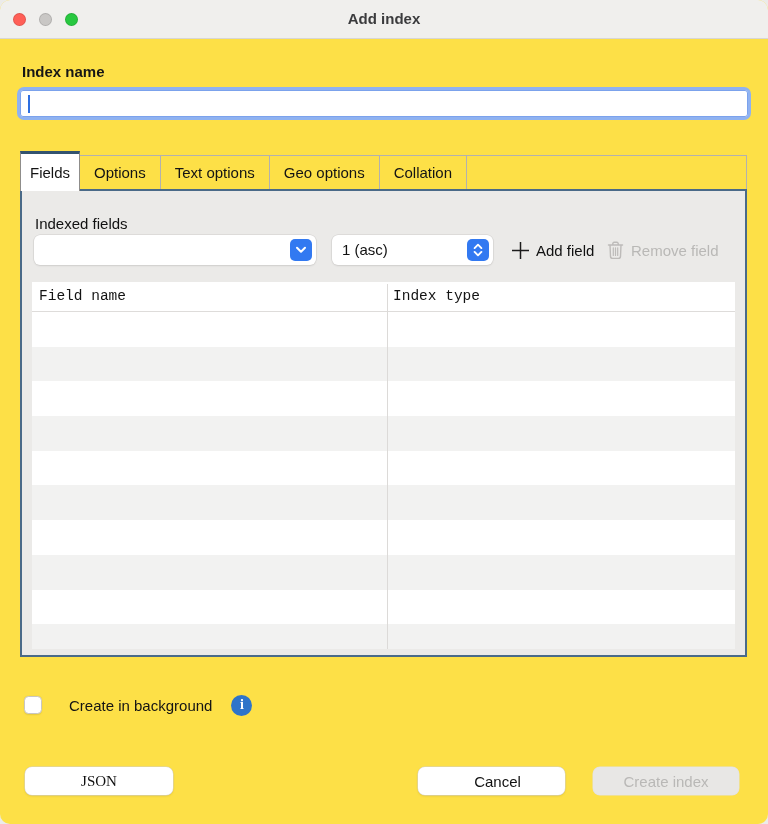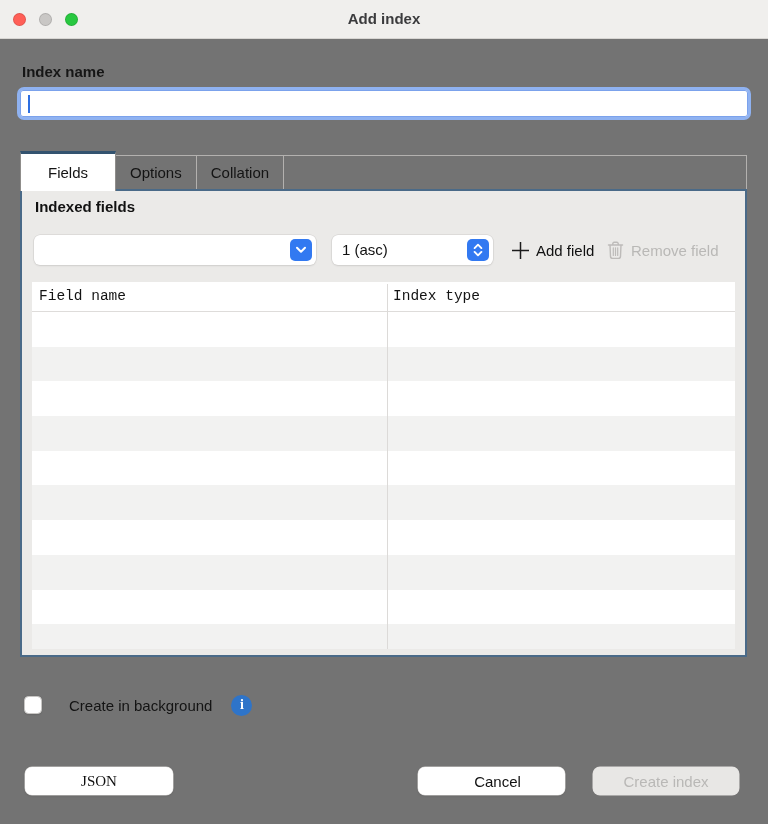--- a/index.html
+++ b/index.html
@@ -1,19 +1,20 @@
 <!DOCTYPE html>
 <html style="--accent-blue: #3279F1; --focus-ring: #8FB2F1; --panel-border: #4A6A88; --tab-active-top: #33536F; --info-icon-blue: #2E74C9; --traffic-red: #FF5F57; --traffic-minimize: #C9C7C5; --traffic-green: #28C840; --disabled-text: #B9B8B6;"><head>
 <meta charset="utf-8">
 <style>
   html,body { margin:0; padding:0; background:#ECEBE9; }
   .window {
     position:relative; width:768px; height:824px; overflow:hidden;
-    background:#737373;
+    background:#fde047;
     font-family:"Liberation Sans", sans-serif;
+    border-radius:10px;
     -webkit-font-smoothing:antialiased;
   }
 
   
   .titlebar {
     position:absolute; left:0; top:0; right:0; height:38px;
     background:#F0EFED; border-bottom:1px solid #D8D6D3;
   }
   .titlebar .title {
     line-height:38px; text-align:center;
@@ -50,30 +51,30 @@
   .tabs { position:relative; display:flex; height:100%; }
   .tab {
     margin-top:4px; padding:12px 14px; display:flex; align-items:center;
     font-size:15px; color:#141414; border-right:1px solid #B3B1AF;
     box-sizing:border-box; cursor:default; white-space:nowrap;
   }
   .tab.active {
     margin-top:0; margin-bottom:-2px; background:#fff;
     border:1px solid #8F8D8B; border-bottom:none;
     border-top:3px solid var(--tab-active-top,#33536F);
-    z-index:3; padding:0 27px;
+    z-index:3; padding:0 9px;
   }
 
   
   .panel {
     position:absolute; left:20px; top:189px; width:727px; height:468px;
     box-sizing:border-box; border:2px solid var(--panel-border,#4A6A88);
     background:#EBEAE8;
   }
-  .panel-heading { position:absolute; left:13px; top:7px; font-weight:bold; font-size:15px; color:#111; }
+  .panel-heading { position:absolute; left:13px; top:24px; font-weight:normal; font-size:15px; color:#111; }
 
   .combo, .popup {
     position:absolute; top:44px; height:30px; background:#fff; border-radius:6px;
     box-shadow:0 0 0 0.5px #CFCDCB, 0 1px 2px rgba(0,0,0,0.10);
   }
   .combo { left:12px; width:282px; }
   .popup { left:310px; width:161px; }
   .combo-value, .popup-value {
     position:absolute; left:10px; top:0; line-height:30px; font-size:15px; color:#111;
   }
@@ -155,20 +156,22 @@
     <div class="name-input-inner">
       <div class="caret"></div>
     </div>
   </div>
 
   <div class="tabbar">
     <div class="tab-frame"></div>
     <div class="tabs">
         <div class="tab active">Fields</div>
         <div class="tab">Options</div>
+        <div class="tab">Text options</div>
+        <div class="tab">Geo options</div>
         <div class="tab">Collation</div>
       </div>
   </div>
 
   <div class="panel">
     <div class="panel-heading">Indexed fields</div>
 
     <div class="combo">
       <span class="combo-value"></span>
       <span class="accent-btn">

